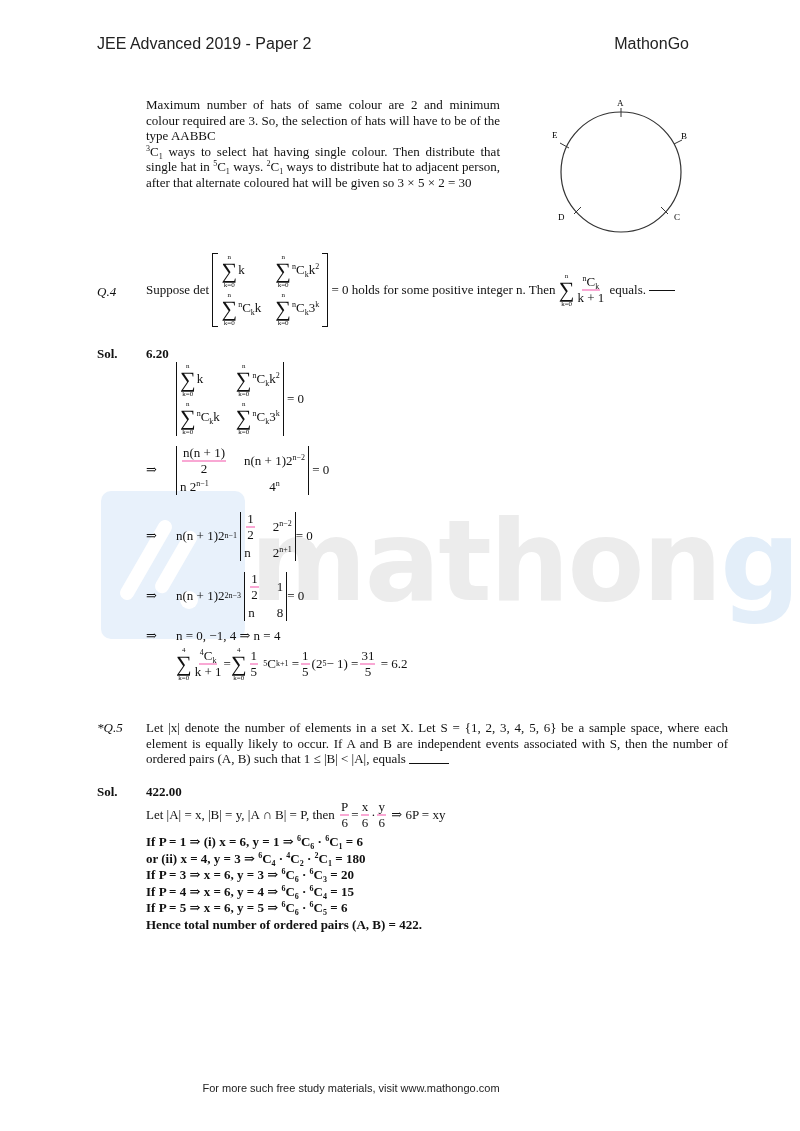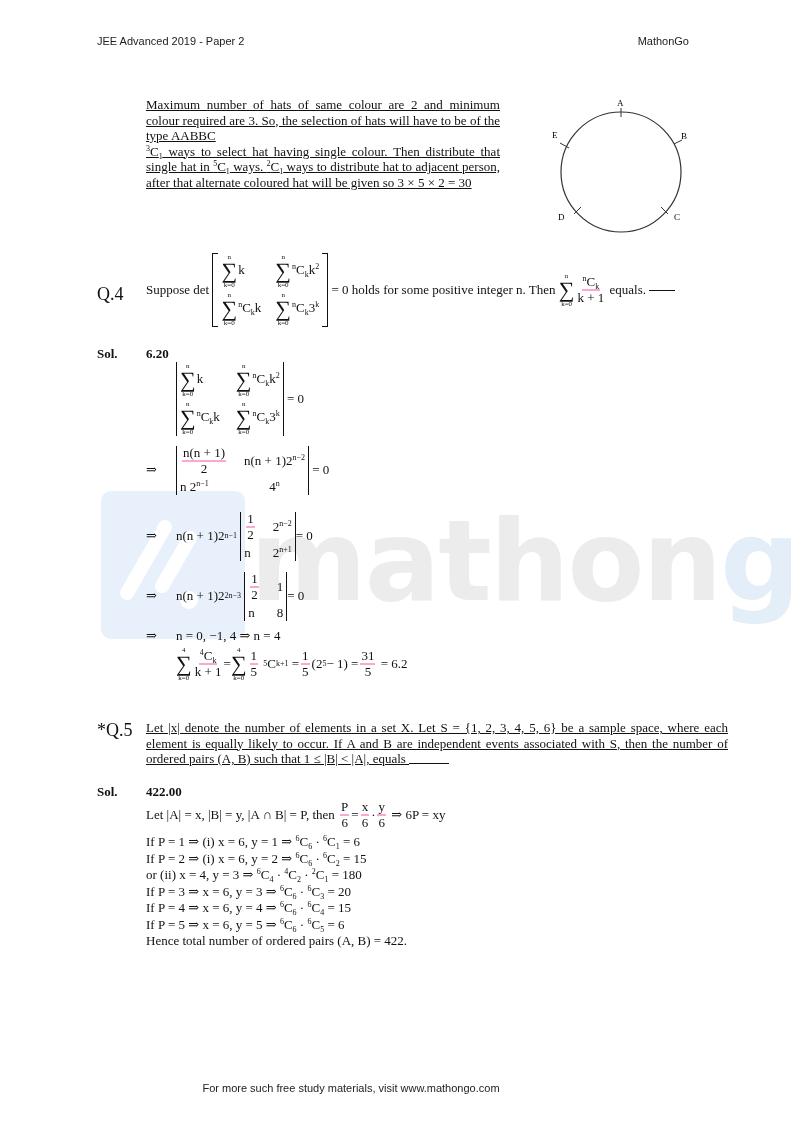--- a/index.html
+++ b/index.html
@@ -1,44 +1,44 @@
 <!DOCTYPE html>
 <html><head>
 <meta charset="utf-8">
 <style>
   html, body { margin: 0; padding: 0; background: #ffffff; }
   body { width: 800px; height: 1131px; position: relative; overflow: hidden;
          font-family: "Liberation Serif", "DejaVu Serif", serif; color: #111; }
-  .hdr { position: absolute; top: 35px; font-family: "Liberation Sans", sans-serif; font-size: 11px; color: #222; }
+  .hdr { position: absolute; top: 35px; font-family: "Liberation Sans", sans-serif; font-size: 16px; color: #222; }
   .hdr-left { left: 97px; }
   .hdr-right { right: 111px; }
   .footer { position: absolute; top: 1082px; left: 0; width: 702px; text-align: center;
             font-family: "Liberation Sans", sans-serif; font-size: 11px; color: #222; }
   .abs { position: absolute; }
-  .para { font-size: 13px; line-height: 15.5px; text-align: justify; text-decoration: underline; }
-  .label { font-size: 18px; }
+  .para { font-size: 13px; line-height: 15.5px; text-align: justify; }
+  .label { font-size: 13px; font-style: italic; }
   .sol-label { font-weight: bold; font-size: 13px; }
   .bold { font-weight: bold; font-size: 13px; }
   sup { font-size: 8px; vertical-align: 5px; line-height: 0; }
   sub { font-size: 8px; vertical-align: -3px; line-height: 0; }
   .math { font-size: 13px; white-space: nowrap; }
   .sigma { display: inline-flex; flex-direction: column; align-items: center; vertical-align: middle; line-height: 1; margin-right: 1px; }
   .sigma .lim { font-size: 7px; line-height: 8px; }
   .sigma .s { font-size: 22px; line-height: 20px; }
   .frac { display: inline-flex; flex-direction: column; align-items: center; vertical-align: middle; line-height: 1.1; margin: 0 2px; }
   .frac .num { border-bottom: 2px solid #f9a8d4; padding: 0 1px; }
   .det { display: inline-grid; grid-template-columns: auto auto; column-gap: 16px; row-gap: 2px;
          border-left: 1px solid #111; border-right: 1px solid #111; padding: 0 3px; vertical-align: middle; align-items: center; }
   .mat { display: inline-grid; grid-template-columns: auto auto; column-gap: 14px; row-gap: 2px;
          border: 1px solid #111; border-top: none; border-bottom: none; padding: 0 8px; vertical-align: middle; align-items: center;
          position: relative; }
   .mat::before, .mat::after { content: ""; position: absolute; top: 0; bottom: 0; width: 5px; border-top: 1px solid #111; border-bottom: 1px solid #111; }
   .mat::before { left: 0; }
   .mat::after { right: 0; }
-  .lines div { font-size: 13px; line-height: 16.5px; white-space: nowrap; }
+  .lines div { font-size: 13px; line-height: 16.5px; white-space: nowrap; font-weight: bold; }
   .watermark-box { position: absolute; left: 101px; top: 491px; width: 144px; height: 148px; background: #e8f1fb; border-radius: 10px; }
   .watermark-text { position: absolute; left: 250px; top: 505px; font-family: "DejaVu Sans", sans-serif; font-size: 112px; font-weight: bold;
                     color: #ececec; letter-spacing: -2px; line-height: 1; }
   .watermark-text .go { color: #e3eef9; }
   .stripe { position: absolute; width: 14px; height: 90px; background: #fff; border-radius: 7px; transform: rotate(30deg); }
   .dot { position: absolute; width: 18px; height: 18px; background: #fff; border-radius: 50%; }
   .blank { display: inline-block; width: 26px; border-bottom: 1px solid #111; vertical-align: -1px; }
 </style>
 </head>
 <body>
@@ -242,21 +242,20 @@
     </span>·
   <span class="frac">
       <span class="num">y</span>
       <span>6</span>
     </span>&nbsp;
   <span>⇒ 6P = xy</span>
 </div>
 
 <div class="abs lines" style="left:146px; top:834px;">
   <div><span>If P = 1 ⇒ (i) x = 6, y = 1 ⇒ </span><sup>6</sup><span>C</span><sub>6</sub><span> · </span><sup>6</sup><span>C</span><sub>1</sub><span> = 6</span></div>
-  <div><span>If P = 2 ⇒ (i) x = 6, y = 2 ⇒ </span><sup>6</sup><span>C</span><sub>6</sub><span> · </span><sup>6</sup><span>C</span><sub>2</sub><span> = 15</span></div>
   <div><span>or (ii) x = 4, y = 3 ⇒ </span><sup>6</sup><span>C</span><sub>4</sub><span> · </span><sup>4</sup><span>C</span><sub>2</sub><span> · </span><sup>2</sup><span>C</span><sub>1</sub><span> = 180</span></div>
   <div><span>If P = 3 ⇒ x = 6, y = 3 ⇒ </span><sup>6</sup><span>C</span><sub>6</sub><span> · </span><sup>6</sup><span>C</span><sub>3</sub><span> = 20</span></div>
   <div><span>If P = 4 ⇒ x = 6, y = 4 ⇒ </span><sup>6</sup><span>C</span><sub>6</sub><span> · </span><sup>6</sup><span>C</span><sub>4</sub><span> = 15</span></div>
   <div><span>If P = 5 ⇒ x = 6, y = 5 ⇒ </span><sup>6</sup><span>C</span><sub>6</sub><span> · </span><sup>6</sup><span>C</span><sub>5</sub><span> = 6</span></div>
   <div>Hence total number of ordered pairs (A, B) = 422.</div>
 </div>
 
 <div class="footer">For more such free study materials, visit www.mathongo.com</div>
 
 </body></html>

